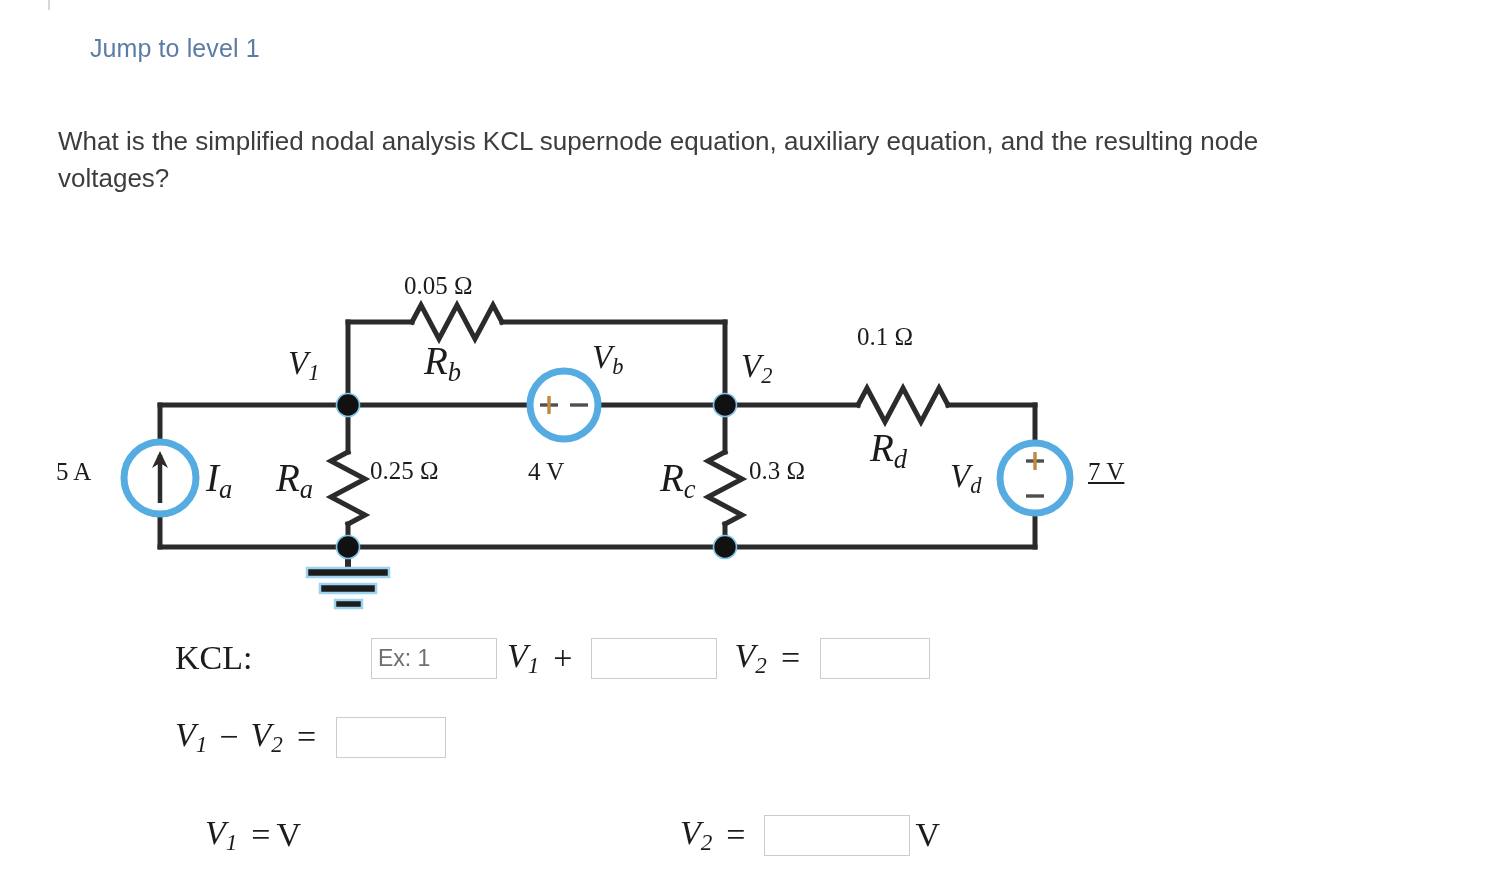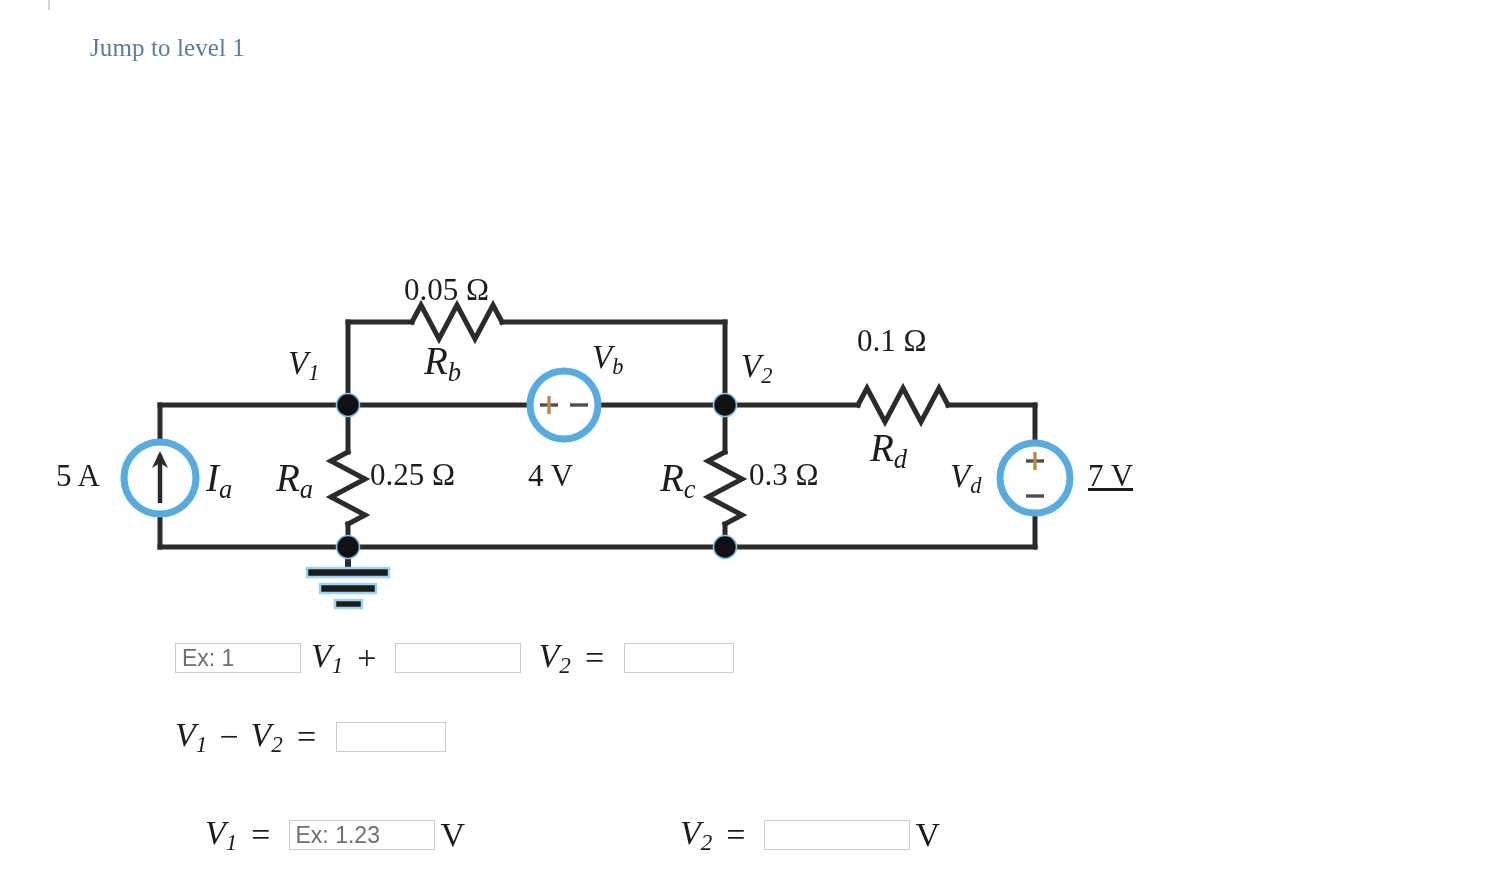--- a/index.html
+++ b/index.html
@@ -19,21 +19,21 @@
     position: relative;
     width: 1490px;
     height: 890px;
   }
   .jump-link {
     position: absolute;
     left: 90px;
     top: 34px;
     font-size: 25px;
     color: #5b7ca6;
-    font-family: Liberation Serif, serif;
+    font-family: Liberation Sans, sans-serif;
     letter-spacing: 0.1px;
     cursor: pointer;
     white-space: nowrap;
   }
   .question {
     position: absolute;
     left: 58px;
     top: 123px;
     width: 1260px;
     font-size: 26px;
@@ -65,21 +65,21 @@
   .vlab {
     font-style: italic;
     font-size: 33px;
   }
   .rlab {
     font-style: italic;
     font-size: 39px;
     text-align: right;
   }
   .val {
-    font-size: 31px;
+    font-size: 25px;
   }
   
   #answers {
     position: absolute;
     left: 0;
     top: 625px;
     width: 1490px;
     height: 265px;
     font-family: "Liberation Serif", serif;
   }
@@ -88,21 +88,21 @@
     font-family: "Liberation Serif", serif;
     font-size: 34px;
     color: #1c1c1c;
     white-space: nowrap;
   }
   .ans-text.ital { font-style: italic; }
   .fld {
     box-sizing: border-box;
     border: 1px solid #c6ced4;
     background: #ffffff;
-    height: 30px;
+    height: 41px;
     font-family: "Liberation Sans", sans-serif;
     font-size: 23px;
     color: #3d3d3d;
     padding: 0 6px;
     outline: none;
   }
   .fld::placeholder { color: #6f6f6f; opacity: 1; }
   .topstrip {
     position:absolute; left:0; top:0; width:1490px; height:6px;
     background:#ffffff;
@@ -115,20 +115,21 @@
 </head>
 <body>
 
 <div id="page">
 
   <div class="topstrip"></div>
   <div class="tick"></div>
 
   <div class="jump-link">Jump to level 1</div>
 
+  <div class="question">What is the simplified nodal analysis KCL supernode equation, auxiliary equation, and the resulting node voltages?</div>
 
   <div id="circuit">
 
     <svg width="1250" height="360" viewBox="0 0 1250 360">
       <g stroke="#2b2b2b" stroke-width="5" fill="none" stroke-linecap="square">
 
         <path d="M160,150 L348,150"></path>
 
         <path d="M160,150 L160,188"></path>
 
@@ -236,41 +237,41 @@
     <div class="cir-label rlab" style="left:870px; top:158px;margin-top:12px;"><i>R</i><span class="sub">d</span></div>
 
     <div class="cir-label vlab" style="left:950px; top:203px;"><i>V</i><span class="sub">d</span></div>
 
     <div class="cir-label val" style="left:1088px; top:203px;text-decoration:underline;">7 V</div>
   </div>
 
   <div id="answers">
 
     <div class="ans-row" style="left:175px; top:12px;">
+      <span class="ans-text" style="width:196px; display:inline-block;">KCL:</span>
       <input class="fld" style="width: 126px;" type="text" placeholder="Ex: 1">
       <span class="ans-text ital" style="margin-left:10px;"><span>V</span><span class="sub">1</span></span>
       <span class="ans-text" style="margin-left:14px;">+</span>
       <input class="fld" style="width: 126px; margin-left: 18px;" type="text" placeholder="">
       <span class="ans-text ital" style="margin-left:18px;"><span>V</span><span class="sub">2</span></span>
       <span class="ans-text" style="margin-left:14px;">=</span>
       <input class="fld" style="width: 110px; margin-left: 20px;" type="text" placeholder="">
     </div>
 
     <div class="ans-row" style="left:175px; top:91px;">
       <span class="ans-text ital"><span>V</span><span class="sub">1</span></span>
       <span class="ans-text" style="margin-left:12px;">−</span>
       <span class="ans-text ital" style="margin-left:12px;"><span>V</span><span class="sub">2</span></span>
       <span class="ans-text" style="margin-left:14px;">=</span>
       <input class="fld" style="width: 110px; margin-left: 20px;" type="text" placeholder="">
     </div>
 
     <div class="ans-row" style="left:205px; top:189px;">
       <span class="ans-text ital"><span>V</span><span class="sub">1</span></span>
       <span class="ans-text" style="margin-left:14px;">=</span>
-      <input class="fld" style="width: 146px; margin-left: 18px;" type="text" placeholder="Ex: 1.23">
       <span class="ans-text" style="margin-left:6px;">V</span>
     </div>
 
     <div class="ans-row" style="left:680px; top:189px;">
       <span class="ans-text ital"><span>V</span><span class="sub">2</span></span>
       <span class="ans-text" style="margin-left:14px;">=</span>
       <input class="fld" style="width: 146px; margin-left: 18px;" type="text" placeholder="">
       <span class="ans-text" style="margin-left:6px;">V</span>
     </div>
 

